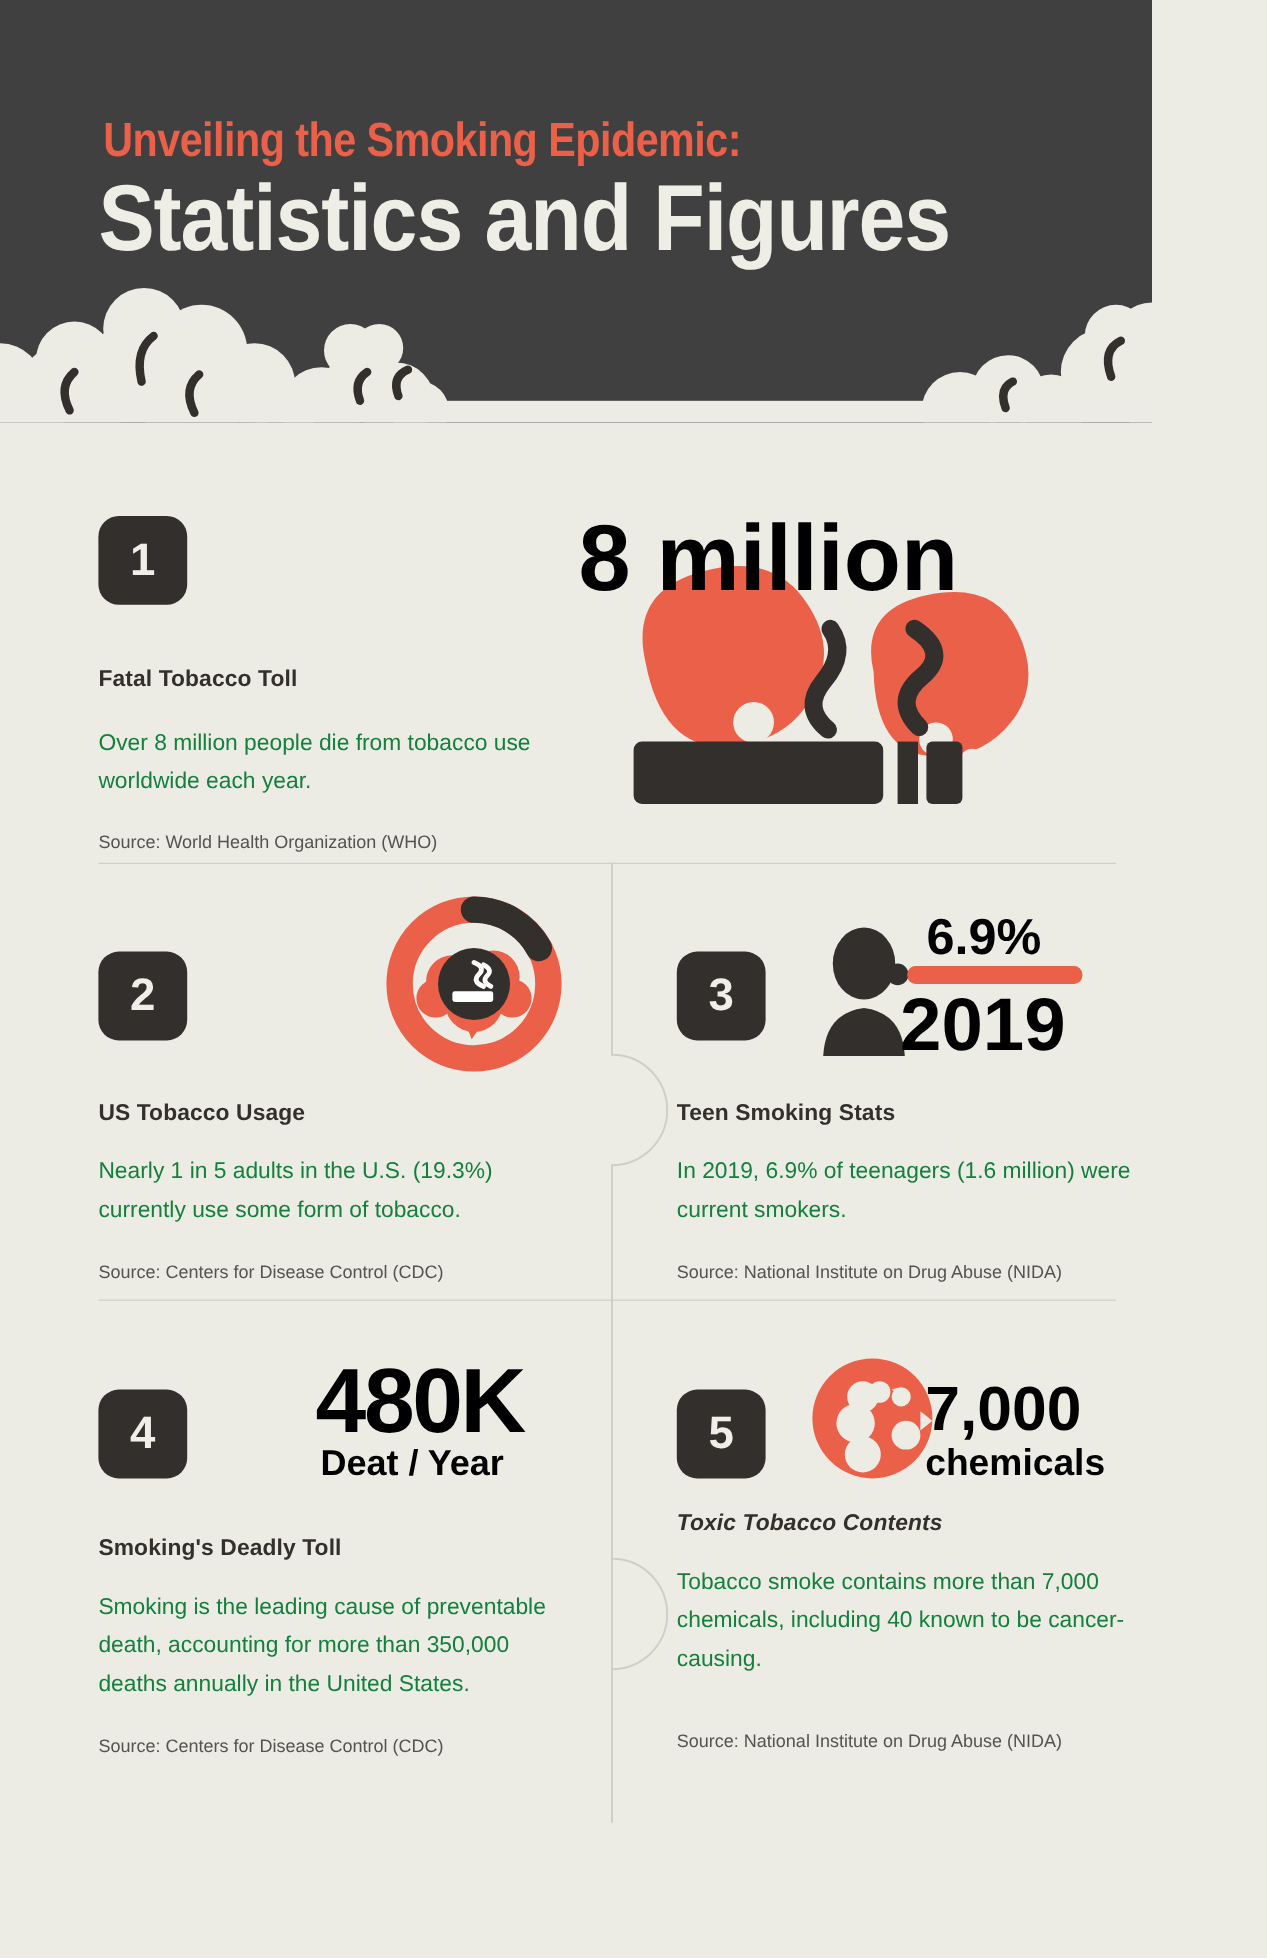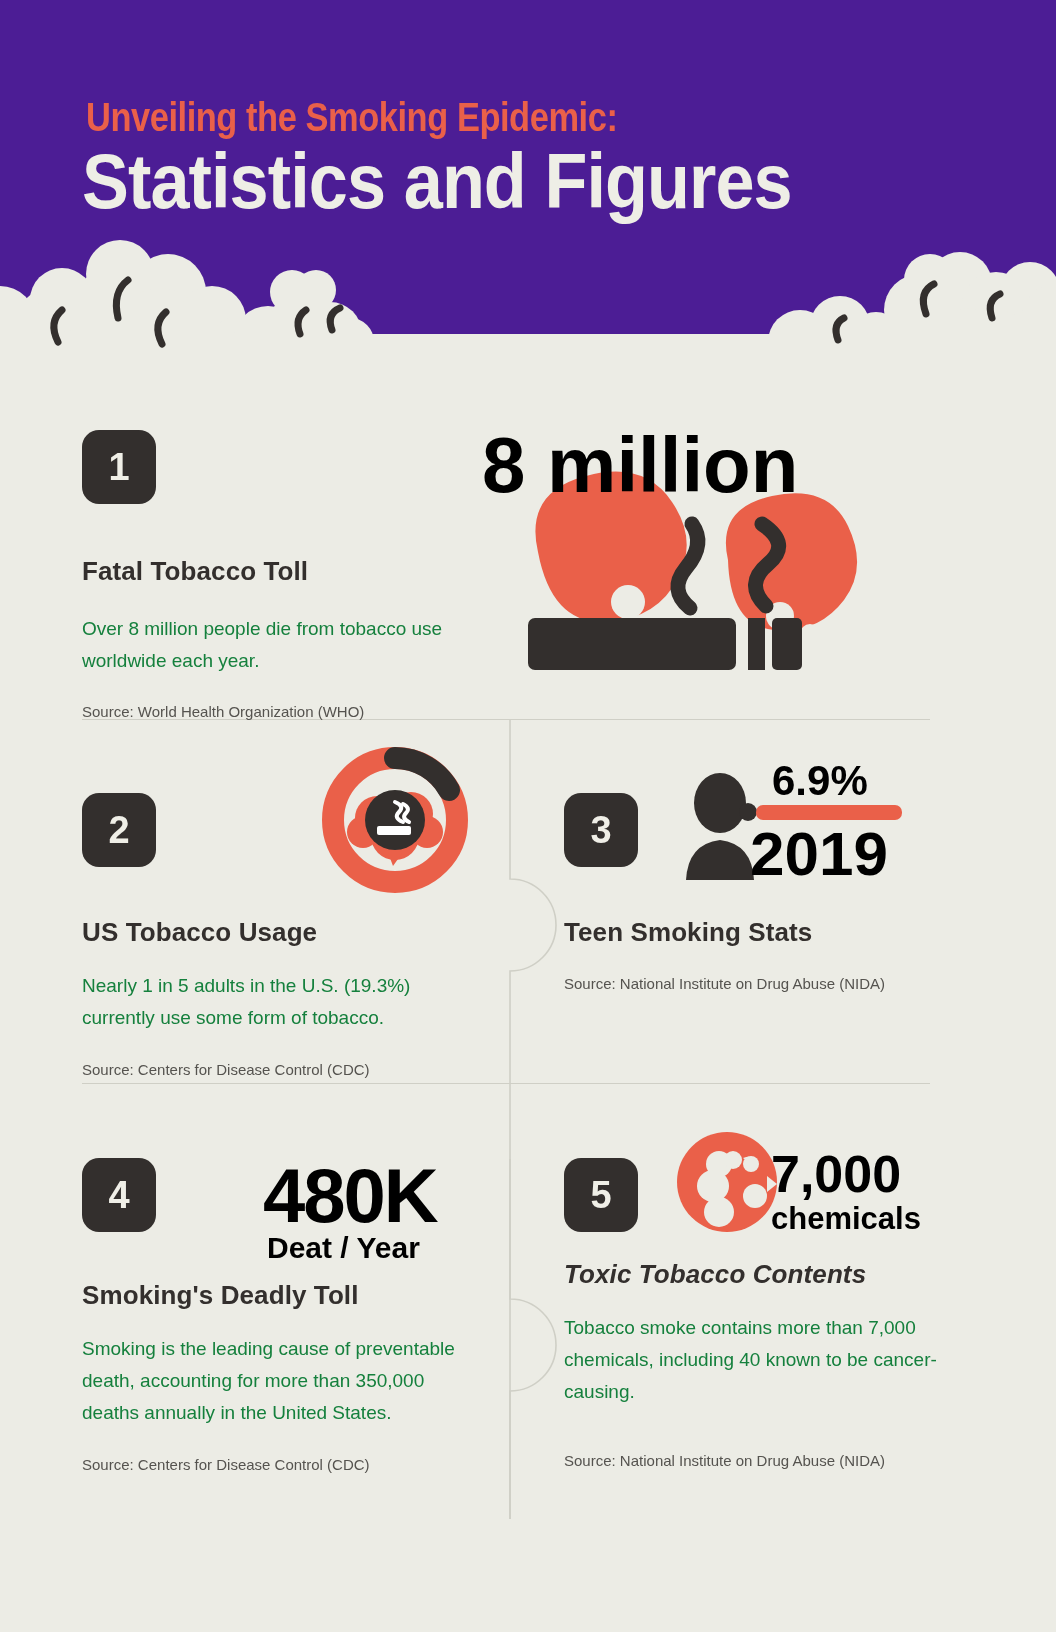--- a/index.html
+++ b/index.html
@@ -7,22 +7,22 @@
   body {
     font-family:"Liberation Sans", sans-serif;
     background:#ecece5;
     color:#33312e;
     position:relative;
     overflow:hidden;
   }
 
   
   .header {
-    position:absolute; left:0; top:0; width:1056px; height:352px;
-    background:#4c1d95;
+    position:absolute; left:0; top:0; width:960px; height:352px;
+    background:#404040;
     overflow:hidden;
   }
   .header-eyebrow {
     position:absolute; left:86px; top:95px;
     font-family:"Liberation Sans Narrow","Liberation Sans", sans-serif;
     font-size:40px; font-weight:bold; letter-spacing:-0.5px;
     color:#ea6049;
     transform:scaleX(0.86); transform-origin:left center;
     white-space:nowrap;
   }
@@ -47,21 +47,21 @@
   
   .block { position:absolute; }
   .num-badge {
     width:74px; height:74px; border-radius:17px;
     background:#332f2d; color:#f0efe7;
     font-size:38px; font-weight:bold;
     display:flex; align-items:center; justify-content:center;
     font-family:"Liberation Sans", sans-serif;
   }
   .block-title {
-    font-size:26px; font-weight:bold; color:#332f2d;
+    font-size:19px; font-weight:bold; color:#332f2d;
     letter-spacing:0.1px;
   }
   .block-body {
     font-size:19px; line-height:32px; color:#15803d;
     font-weight:normal;
   }
   .block-source {
     font-size:15px; line-height:22px; color:#55534f;
   }
 
@@ -93,21 +93,21 @@
   #block5 { left:564px; top:1158px; width:390px; }
   #block5 .block-title { margin-top:27px;font-style:italic; }
   #block5 .block-body  { margin-top:22px; }
   #block5 .block-source{ margin-top:42px; }
 
   
   .gfx { position:absolute; }
   #gfx1 { left:480px; top:420px;  width:420px; height:260px; }
   #gfx2 { left:315px; top:740px;  width:160px; height:160px; }
   #gfx3 { left:680px; top:755px;  width:250px; height:125px;text-align:right; }
-  #gfx4 { left:255px; top:1125px; width:215px; height:110px;margin-top:29px; }
+  #gfx4 { left:255px; top:1125px; width:215px; height:110px; }
   #gfx5 { left:675px; top:1130px; width:250px; height:105px; }
 
   .stat-big-dark {
     font-family:"Liberation Sans", sans-serif;
     font-weight:bold; color:#252736;
   }
   .stat-big-orange {
     font-family:"Liberation Sans", sans-serif;
     font-weight:bold; color:#ea6049;
   }
@@ -228,20 +228,21 @@
       <rect x="62" y="86" width="34" height="9" rx="2"></rect>
       <path d="M80 62 q10 4 4 10 q-6 6 4 10" fill="none" stroke="#ffffff" stroke-width="4" stroke-linecap="round"></path>
       <path d="M88 64 q8 4 3 9 q-5 5 3 9" fill="none" stroke="#ffffff" stroke-width="4" stroke-linecap="round"></path>
     </g>
   </svg>
 </div>
 
 <div class="block" id="block3">
   <div class="num-badge">3</div>
   <div class="block-title">Teen Smoking Stats</div>
+  <div class="block-body">In 2019, 6.9% of teenagers (1.6 million) were current smokers.</div>
   <div class="block-source">Source: National Institute on Drug Abuse (NIDA)</div>
 </div>
 
 <div class="gfx" id="gfx3">
   <svg viewBox="0 0 250 125" width="250" height="125">
 
     <g fill="#332f2d">
       <ellipse cx="40" cy="48" rx="26" ry="30"></ellipse>
       <path d="M6 125 q2 -36 34 -40 q32 4 34 40z"></path>
     </g>

